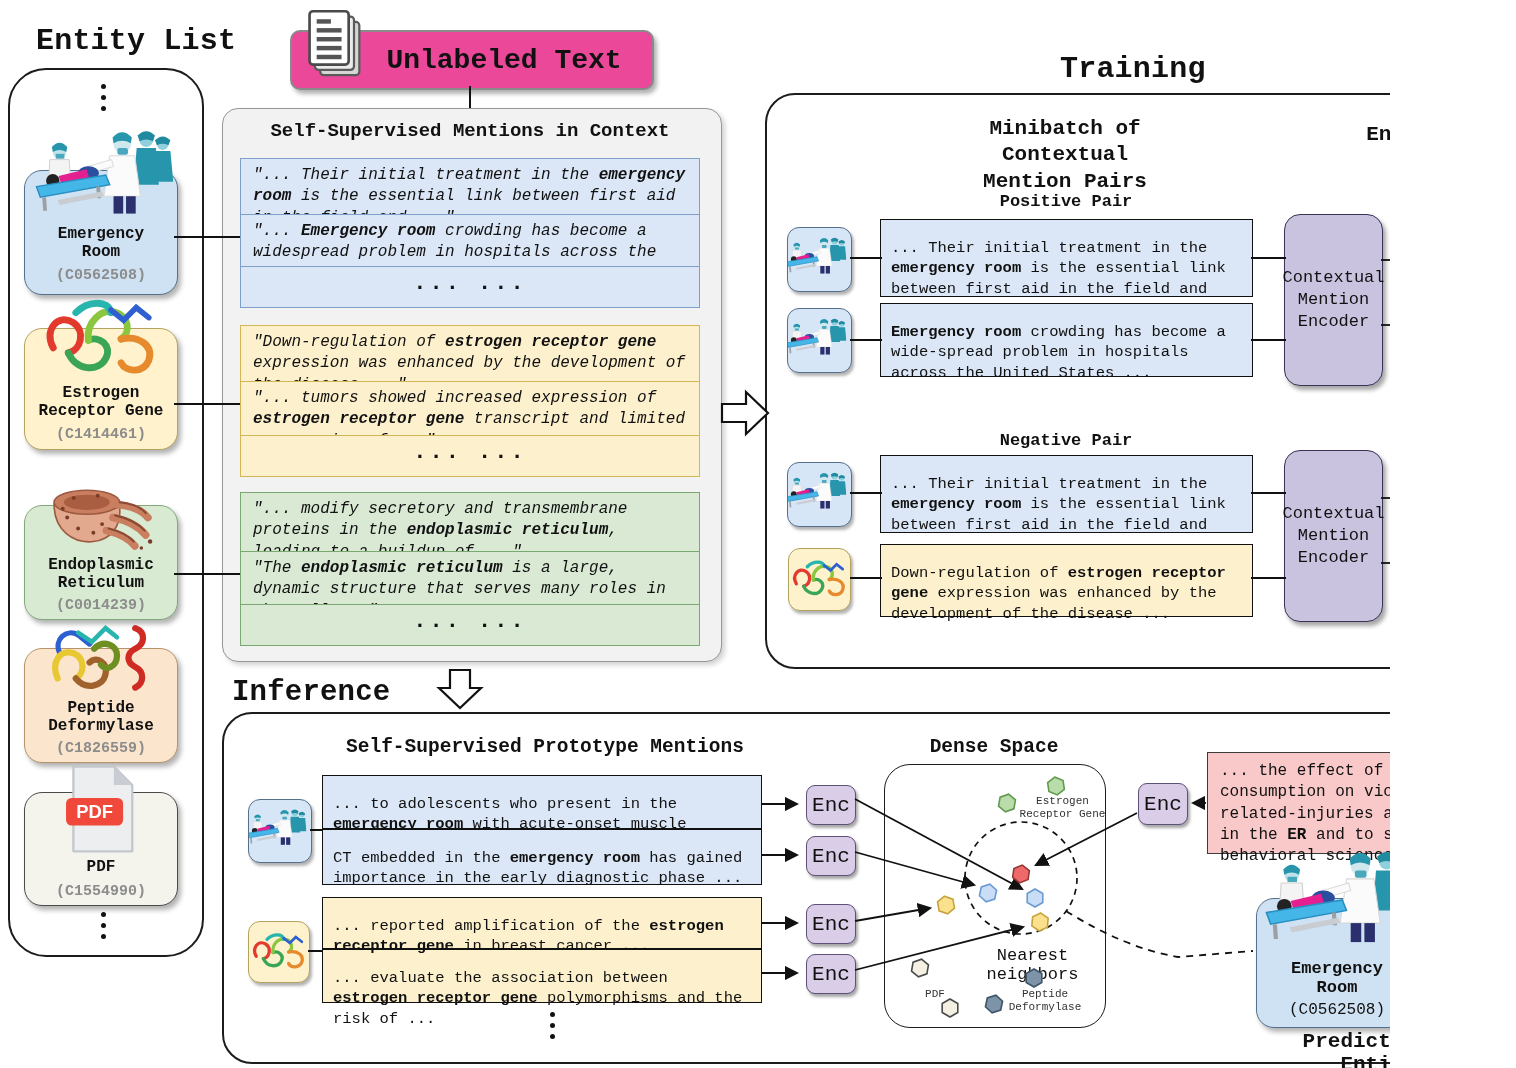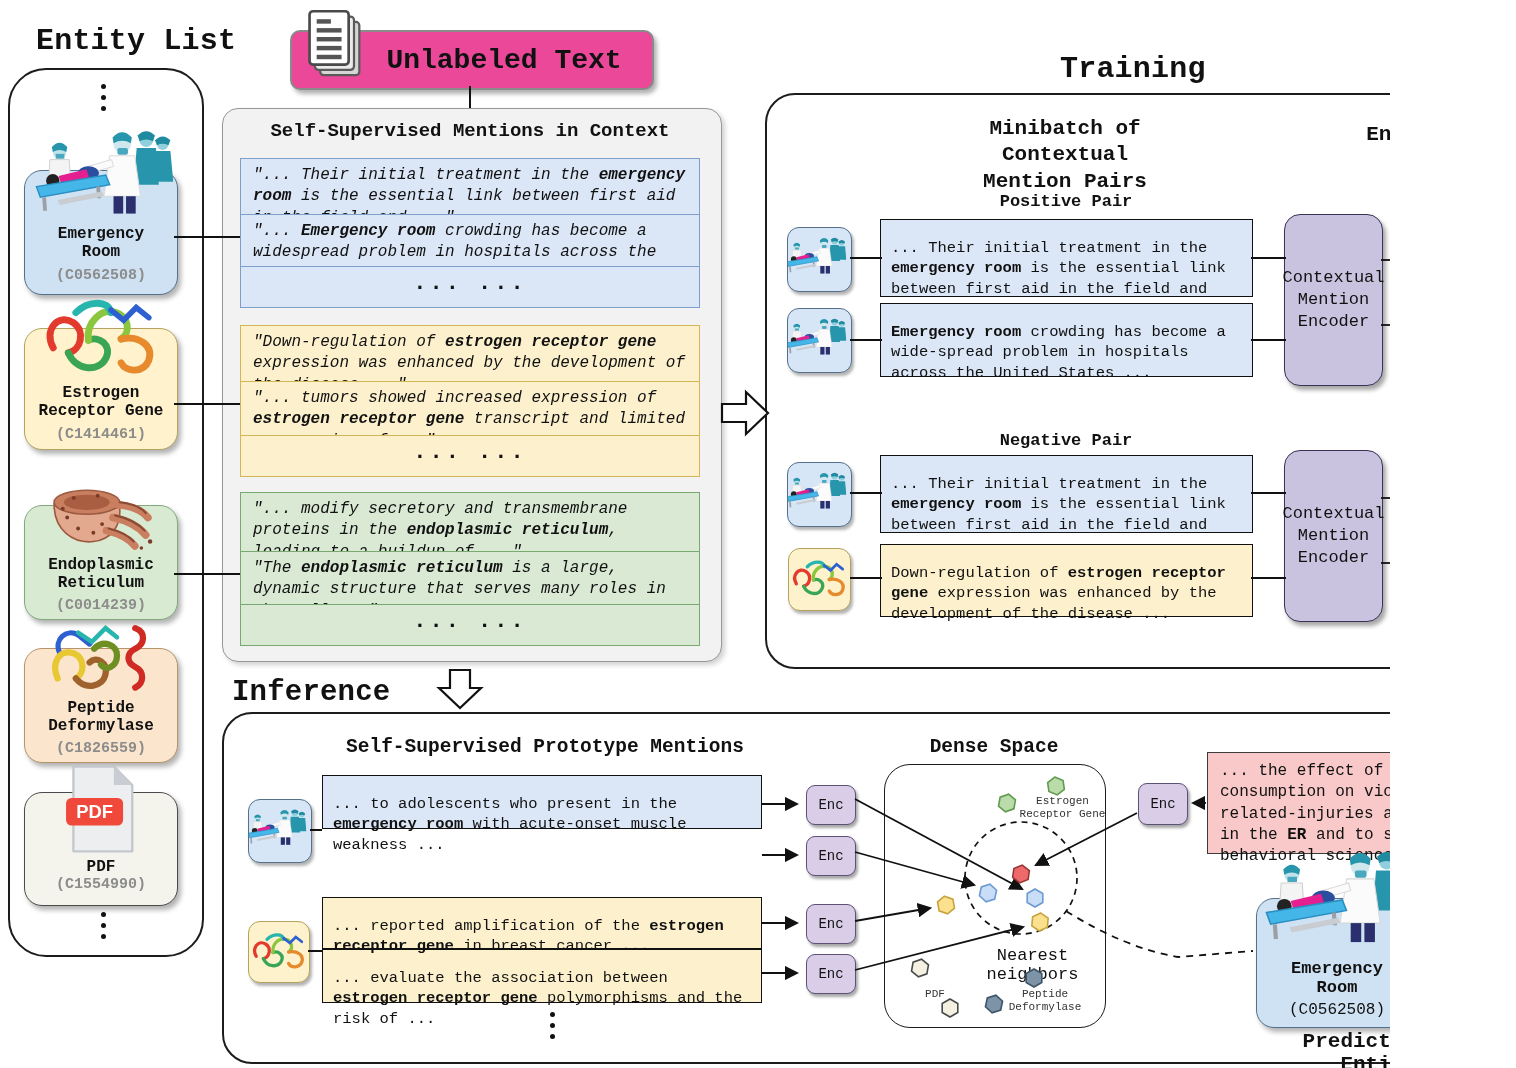--- a/index.html
+++ b/index.html
@@ -39,21 +39,21 @@
         box-sizing:border-box;}
   .thumb{position:absolute;border-radius:12px;border:1.5px solid #54708c;background:#d6e6f7;
          box-shadow:2px 3px 3px rgba(0,0,0,.3);overflow:hidden;}
   .thumb.ty{background:#fdf2cc;border-color:#b3a35e;}
   .thumb svg{width:100%;height:100%;display:block;}
   .encoder{position:absolute;background:#c9c3e0;border:1.5px solid #3a3356;border-radius:16px;
            box-shadow:3px 4px 4px rgba(0,0,0,.35);display:flex;align-items:center;justify-content:center;
            text-align:center;font-size:17px;line-height:1.3;}
   .encbox{position:absolute;background:#d9cde8;border:1.5px solid #5d5178;border-radius:9px;
           box-shadow:2px 3px 3px rgba(0,0,0,.35);display:flex;align-items:center;justify-content:center;
-          font-size:14px;}
+          font-size:21px;}
   .pushlbl{position:absolute;font-size:16px;text-align:center;}
   .qbox{position:absolute;background:#f9c9c9;border:1.5px solid #3c3c3c;font-size:16px;line-height:1.33;
         padding:8px 12px;box-sizing:border-box;}
   .densebox{position:absolute;background:#fff;border:1.6px solid #1c1c1c;border-radius:26px;}
   .slabel{position:absolute;font-size:11px;line-height:1.15;text-align:center;color:#333;}
   .nnlabel{position:absolute;font-size:17px;text-align:center;color:#111;}
   .pcard{position:absolute;border-radius:18px;border:1.5px solid #54708c;background:#cfe2f3;
          box-shadow:3px 4px 5px rgba(0,0,0,.3);}
   svg.fit{display:block;}
   .ln{stroke:#111;stroke-width:2;}
@@ -217,21 +217,21 @@
     <div class="cd" style="bottom:5px;">(C1826559)</div>
   </div>
 
   <div class="ecard ec-paper" style="left:24px;top:792px;width:152px;height:112px;">
     <div class="ill" style="top:-30px;width:76px;height:92px;">
       <svg class="fit" width="76" height="92" viewBox="0 0 80 100">
           <use href="#pdf-icon"></use>
         </svg>
     </div>
     <div class="nm" style="bottom:28px;">PDF</div>
-    <div class="cd" style="bottom:12px;">(C1554990)</div>
+    <div class="cd" style="bottom:5px;">(C1554990)</div>
   </div>
 
   <div class="vdots" style="left:101px;top:912px;">
       <i></i>
       <i></i>
       <i></i>
     </div>
 
   <div class="ubox" style="left:290px;top:30px;width:360px;height:56px;">
     <span>Unlabeled Text</span>
@@ -309,20 +309,21 @@
   <div class="panel" style="left:222px;top:712px;width:1290px;height:348px;"></div>
 
   <div class="h2" style="left:320px;top:736px;width:450px;font-size:19.5px;">Self-Supervised Prototype Mentions</div>
 
   <div class="thumb" style="left:248px;top:799px;width:62px;height:62px;">
     <svg viewBox="10 5 135 100">
         <use href="#er-scene"></use>
       </svg>
   </div>
   <div class="mbox m-blue" style="left:322px;top:775px;width:440px;height:54px;">... to adolescents who present in the <b>emergency room</b> with acute-onset muscle weakness ...</div>
+  <div class="mbox m-blue" style="left:322px;top:829px;width:440px;height:56px;">CT embedded in the <b>emergency room</b> has gained importance in the early diagnostic phase ...</div>
 
   <div class="thumb ty" style="left:248px;top:921px;width:60px;height:60px;">
     <svg viewBox="0 0 100 70">
         <use href="#protein-a"></use>
       </svg>
   </div>
   <div class="mbox m-yellow" style="left:322px;top:949px;width:440px;height:54px;">... evaluate the association between <b>estrogen receptor gene</b> polymorphisms and the risk of ...</div>
   <div class="mbox m-yellow" style="left:322px;top:897px;width:440px;height:52px;">... reported amplification of the <b>estrogen receptor gene</b> in breast cancer ...</div>
 
   <div class="vdots" style="left:550px;top:1012px;">

